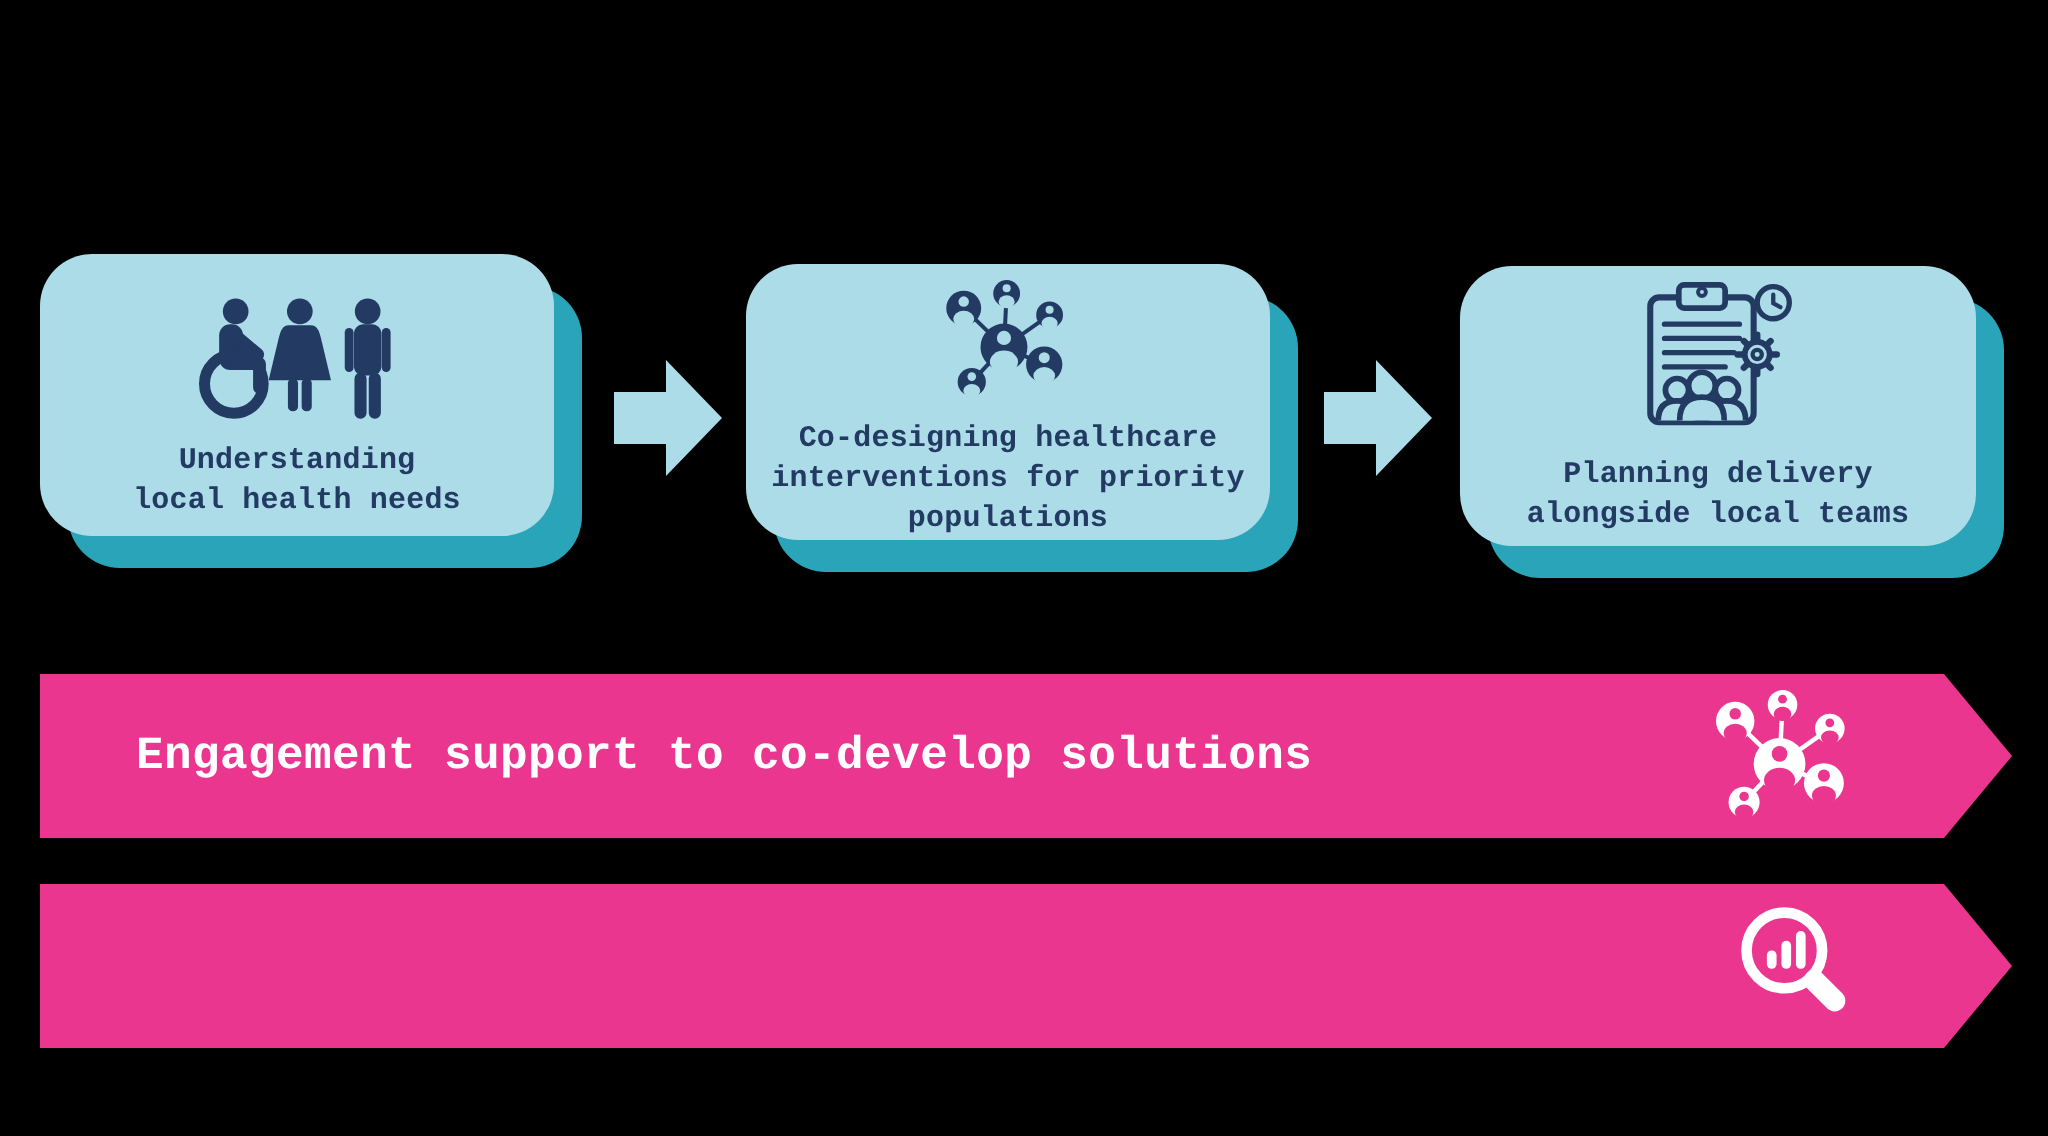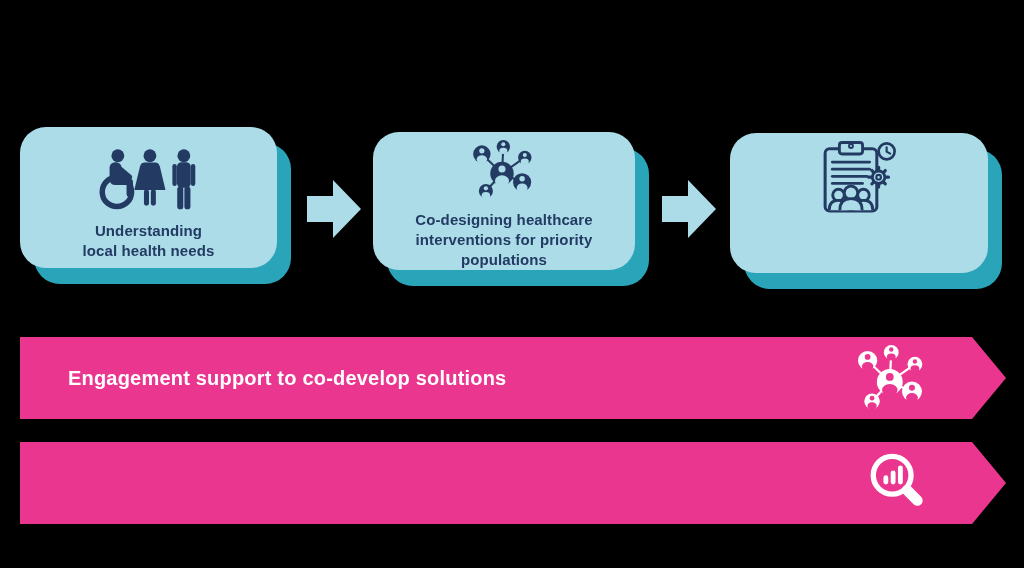--- a/index.html
+++ b/index.html
@@ -10,21 +10,21 @@
     --pink:#EB3690;
     --white:#ffffff;
   }
   *{margin:0;padding:0;box-sizing:border-box;}
   html,body{width:1024px;height:568px;overflow:hidden;}
   body{
     background:var(--background);
     font-family:"Liberation Sans","DejaVu Sans",sans-serif;
     position:relative;
   }
-  .stage{position:absolute;inset:0;width:1024px;height:568px;}
+  .stage{position:absolute;inset:0;width:1024px;height:568px;font-family:Liberation Mono, monospace;}
 
   
   .card-shadow{
     position:absolute;background:var(--card_shadow);border-radius:26px;
   }
   .card{
     position:absolute;background:var(--card_fill);border-radius:26px;
     display:flex;flex-direction:column;align-items:center;gap:8px;
   }
   .card .label{
@@ -45,21 +45,21 @@
 
   
   .banner{
     position:absolute;left:20px;width:986px;height:82px;background:var(--pink);
     clip-path:polygon(0 0, calc(100% - 34px) 0, 100% 50%, calc(100% - 34px) 100%, 0 100%);
     display:flex;align-items:center;
   }
   #banner1{top:337px;}
   #banner2{top:442px;}
   .banner .label{
-    color:var(--white);font-size:20px;font-weight:700;
+    color:var(--white);font-size:23px;font-weight:700;
     padding-left:48px;letter-spacing:0.2px;
   }
   .banner-icon{position:absolute;top:8px;}
   #banner1 .banner-icon{left:832px;width:80px;height:68px;}
   #banner2 .banner-icon{left:846px;top:9px;width:62px;height:62px;}
 
   
   .navy-fill{fill:var(--navy);}
   .navy-stroke{stroke:var(--navy);fill:none;}
   .knock-card{fill:var(--card_fill);}
@@ -177,20 +177,22 @@
 
       <g class="navy-stroke" stroke-width="3.2">
         <circle cx="25" cy="64" r="6.5" fill="#ABDCE8"></circle>
         <path d="M14.5,81 q0,-11 10.5,-11 q10.5,0 10.5,11" fill="#ABDCE8"></path>
         <circle cx="53" cy="64" r="6.5" fill="#ABDCE8"></circle>
         <path d="M42.5,81 q0,-11 10.5,-11 q10.5,0 10.5,11" fill="#ABDCE8"></path>
         <circle cx="39" cy="61.5" r="7.5" fill="#ABDCE8"></circle>
         <path d="M26.5,81 q0,-13 12.5,-13 q12.5,0 12.5,13" fill="#ABDCE8"></path>
       </g>
     </svg>
+    <div class="label">Planning delivery
+alongside local teams</div>
   </div>
 
   <div class="banner" id="banner1">
     <div class="label">Engagement support to co-develop solutions</div>
     <svg class="banner-icon" viewBox="0 0 100 92">
       <g class="white-stroke" stroke-width="3">
         <line x1="47" y1="50" x2="17" y2="21"></line>
           <line x1="47" y1="50" x2="49" y2="10"></line>
         <line x1="47" y1="50" x2="81" y2="26"></line>
           <line x1="47" y1="50" x2="77" y2="63"></line>

